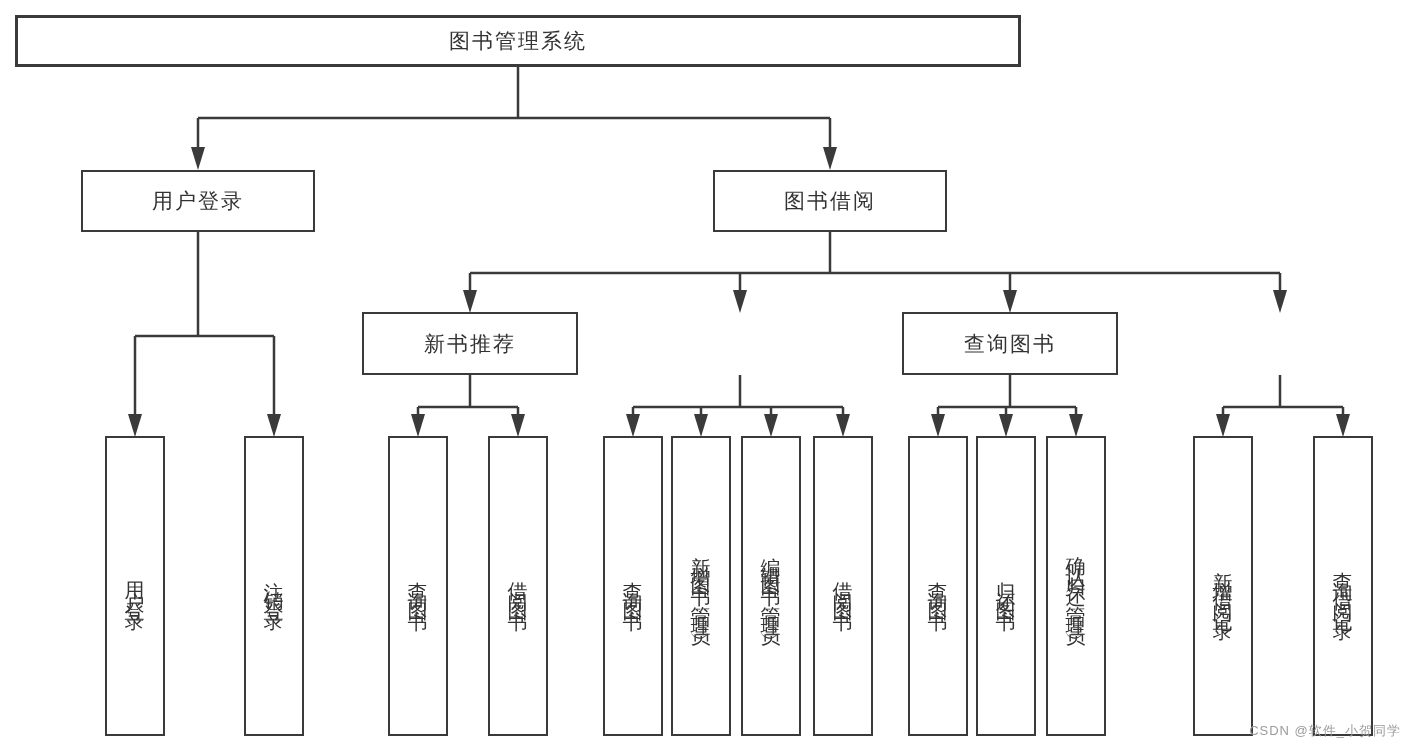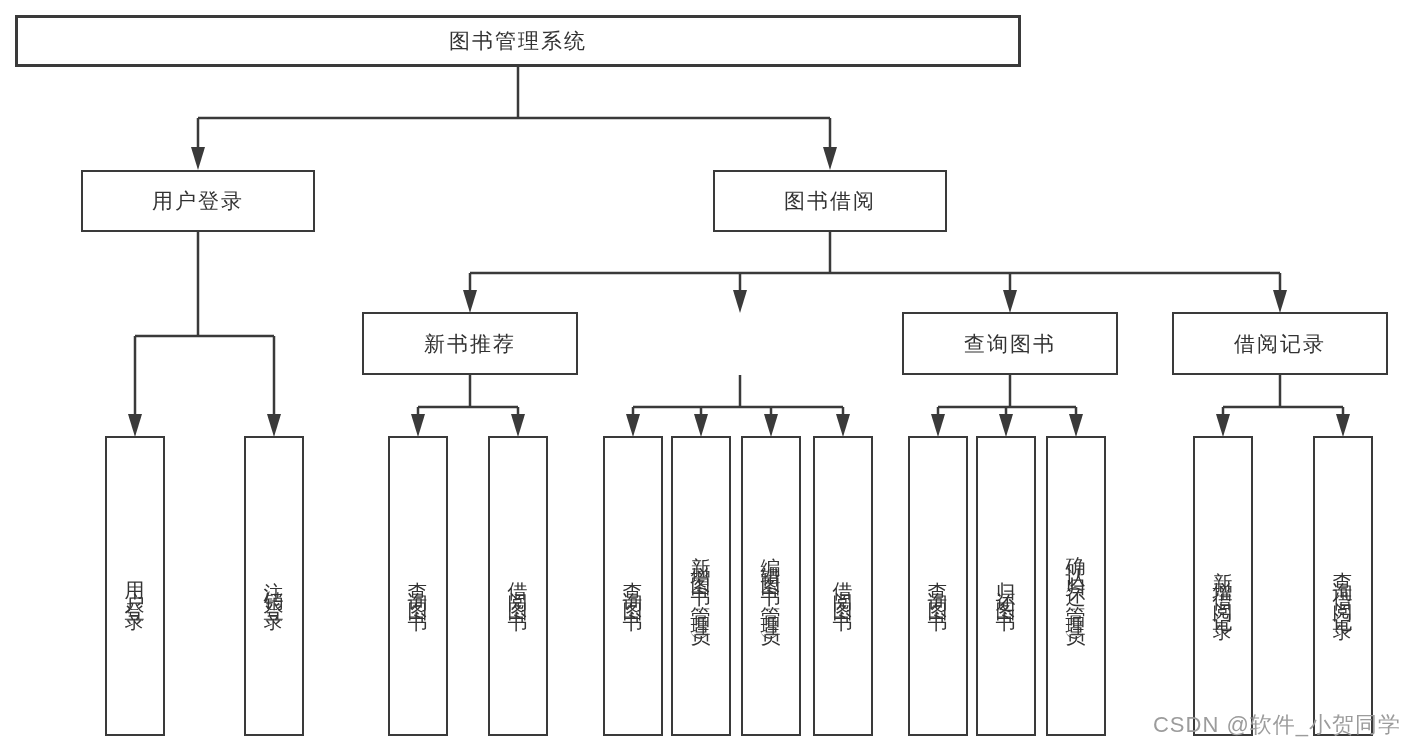--- a/index.html
+++ b/index.html
@@ -45,21 +45,21 @@
   .leaf{top:436px;width:60px;height:300px;}
   #lf-a1{left:105px;} #lf-a2{left:244px;}
   #lf-b1{left:388px;} #lf-b2{left:488px;}
   #lf-c1{left:603px;} #lf-c2{left:671px;} #lf-c3{left:741px;} #lf-c4{left:813px;}
   #lf-d1{left:908px;} #lf-d2{left:976px;} #lf-d3{left:1046px;}
   #lf-e1{left:1193px;} #lf-e2{left:1313px;}
   .watermark{
     position:absolute;
     right:4px;bottom:7px;
     z-index:3;
-    font-size:22px;
+    font-size:13px;
     letter-spacing:1px;
     color:var(--wm,#9c9c9c);
     white-space:nowrap;
   }
 </style>
 </head>
 <body>
 
 <div class="canvas">
 
@@ -139,23 +139,20 @@
   <div class="node" id="n-book-mgmt">
     <span class="lbl">图书借阅</span>
   </div>
 
   <div class="node" id="n-newbook">
     <span class="lbl">新书推荐</span>
   </div>
   <div class="node" id="n-current">
     <span class="lbl">查询图书</span>
   </div>
-  <div class="node" id="n-records">
-    <span class="lbl">借阅记录</span>
-  </div>
 
   <div class="node leaf" id="lf-a1">
     <span class="lbl">用户登录</span>
   </div>
   <div class="node leaf" id="lf-a2">
     <span class="lbl">注销登录</span>
   </div>
 
   <div class="node leaf" id="lf-b1">
     <span class="lbl">查询图书</span>

